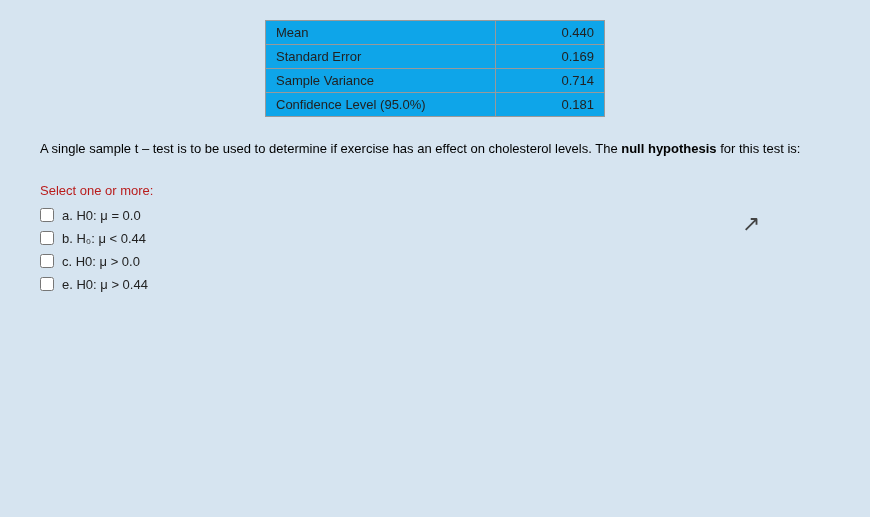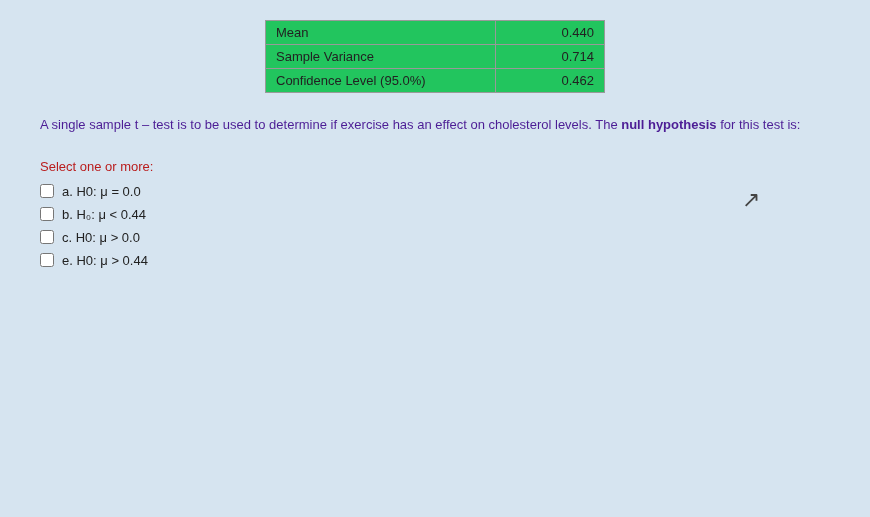--- a/index.html
+++ b/index.html
@@ -20,38 +20,38 @@
     }
 
     .stats-table {
       border-collapse: collapse;
       min-width: 340px;
     }
 
     .stats-table td {
       border: 1px solid #999;
       padding: 4px 10px;
-      background: #22c55e;
+      background: #0ea5e9;
     }
 
     .stats-table td:first-child {
       width: 210px;
     }
 
     .stats-table td:last-child {
       text-align: right;
       width: 100px;
     }
 
     .question-text {
       font-size: 13px;
       line-height: 1.5;
       margin-bottom: 24px;
       padding: 0 10px;
-      color: #4c1d95;
+      color: #000000;
     }
 
     .question-text strong {
       font-weight: bold;
     }
 
     .select-label {
       font-size: 13px;
       margin-bottom: 10px;
       padding-left: 10px;
@@ -97,26 +97,30 @@
 <div class="page-container">
 
   <div class="stats-table-wrapper">
     <table class="stats-table">
       <tbody id="stats-tbody">
       <tr>
             <td>Mean</td>
             <td>0.440</td>
           </tr>
           <tr>
+            <td>Standard Error</td>
+            <td>0.169</td>
+          </tr>
+          <tr>
             <td>Sample Variance</td>
             <td>0.714</td>
           </tr>
           <tr>
             <td>Confidence Level (95.0%)</td>
-            <td>0.462</td>
+            <td>0.181</td>
           </tr>
         </tbody>
     </table>
   </div>
 
   <div class="question-text">
     <span>A single sample t – test is to be used to determine if exercise has an effect on cholesterol levels. The </span><strong>null hypothesis</strong><span> for this test is:</span>
   </div>
 
   <div class="select-label">Select one or more:</div>

